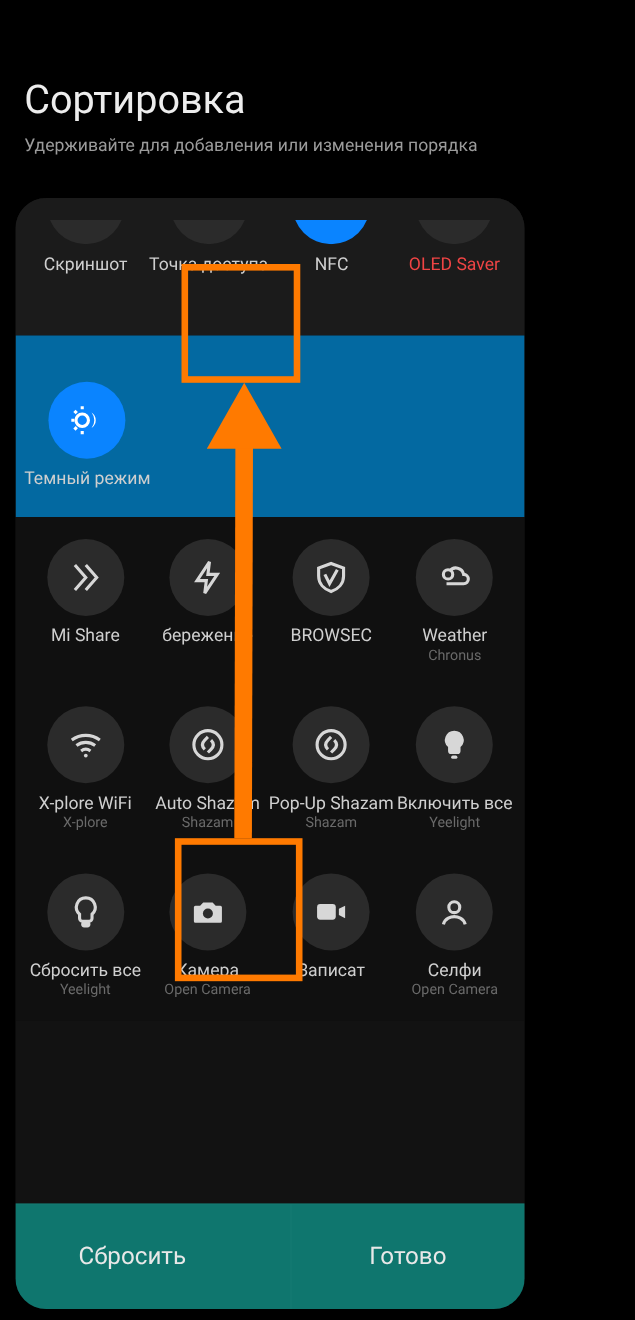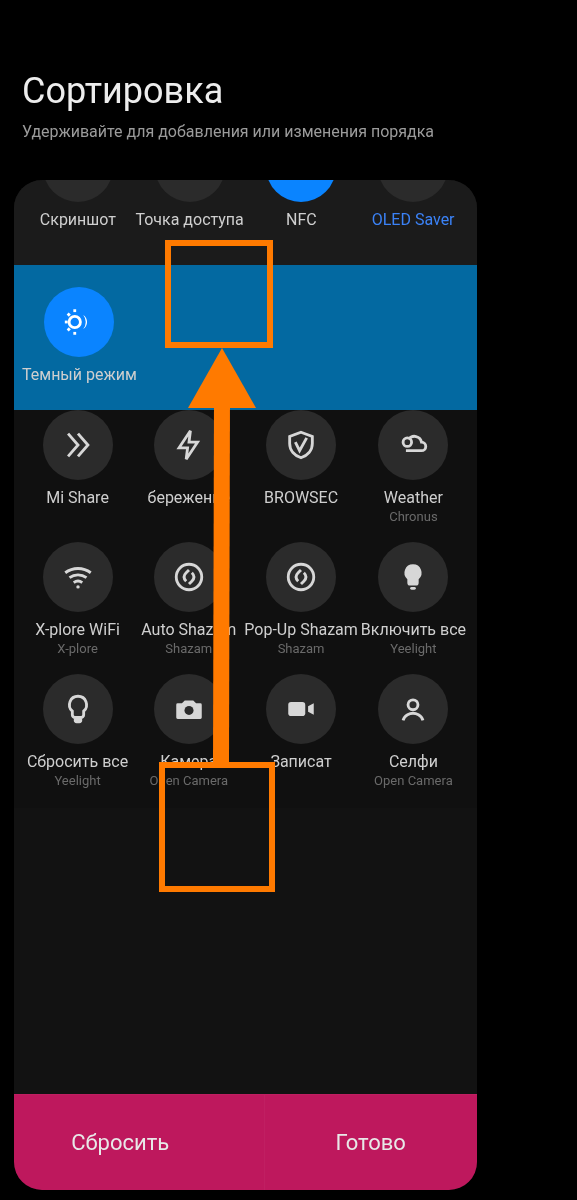--- a/index.html
+++ b/index.html
@@ -58,21 +58,21 @@
     grid-template-columns: repeat(4, 1fr);
     column-gap: 0;
     row-gap: 18px;
   }
   .tile {
     display: flex;
     flex-direction: column;
     align-items: center;
     justify-content: flex-start;
     width: 100%;
-    padding-top: 0;
+    padding-top: 20px;
   }
   .circle {
     width: 70px;
     height: 70px;
     border-radius: 50%;
     background: #2b2b2b;
     display:flex;
     align-items:center;
     justify-content:center;
     color:#d7d7d7;
@@ -85,35 +85,35 @@
   .circle.dim { color:#6e6e6e; }
   .lbl {
     margin-top: 8px;
     font-size: 16px;
     color:#cfcfcf;
     text-align:center;
     max-width: 130px;
     overflow:hidden;
     white-space:nowrap;
   }
-  .lbl.dim { color:#3b82f6; }
+  .lbl.dim { color:#ef4444; }
   .sub {
     font-size: 13px;
     color:#6a6a6a;
     margin-top:2px;
     text-align:center;
     white-space:nowrap;
   }
 
   .footer {
     position:absolute;
     left:0; right:0; bottom:0;
     height: 96px;
     display:flex;
-    background:#be185d;
+    background:#0f766e;
     border-top: 1px solid rgba(255,255,255,0.03);
     gap: 37px;
   }
   .fbtn {
     flex:1;
     display:flex;
     align-items:center;
     justify-content:center;
     font-size: 22px;
     color:#e8e8e8;

